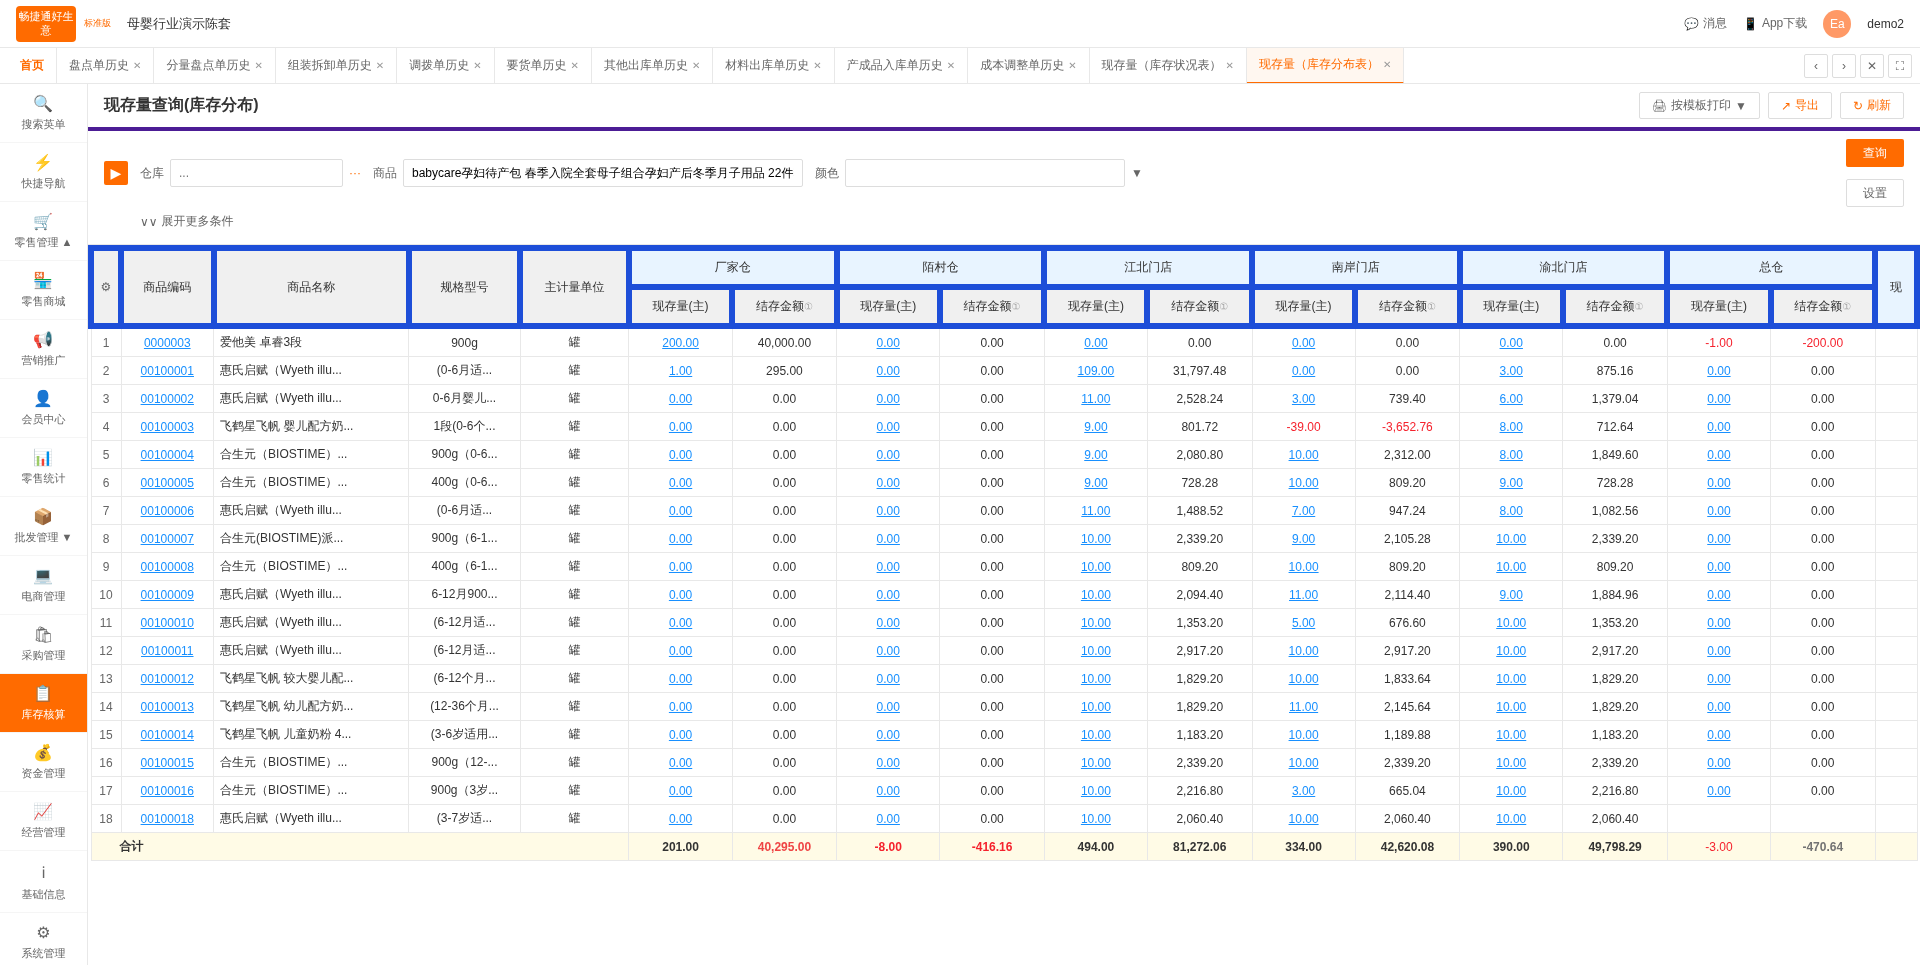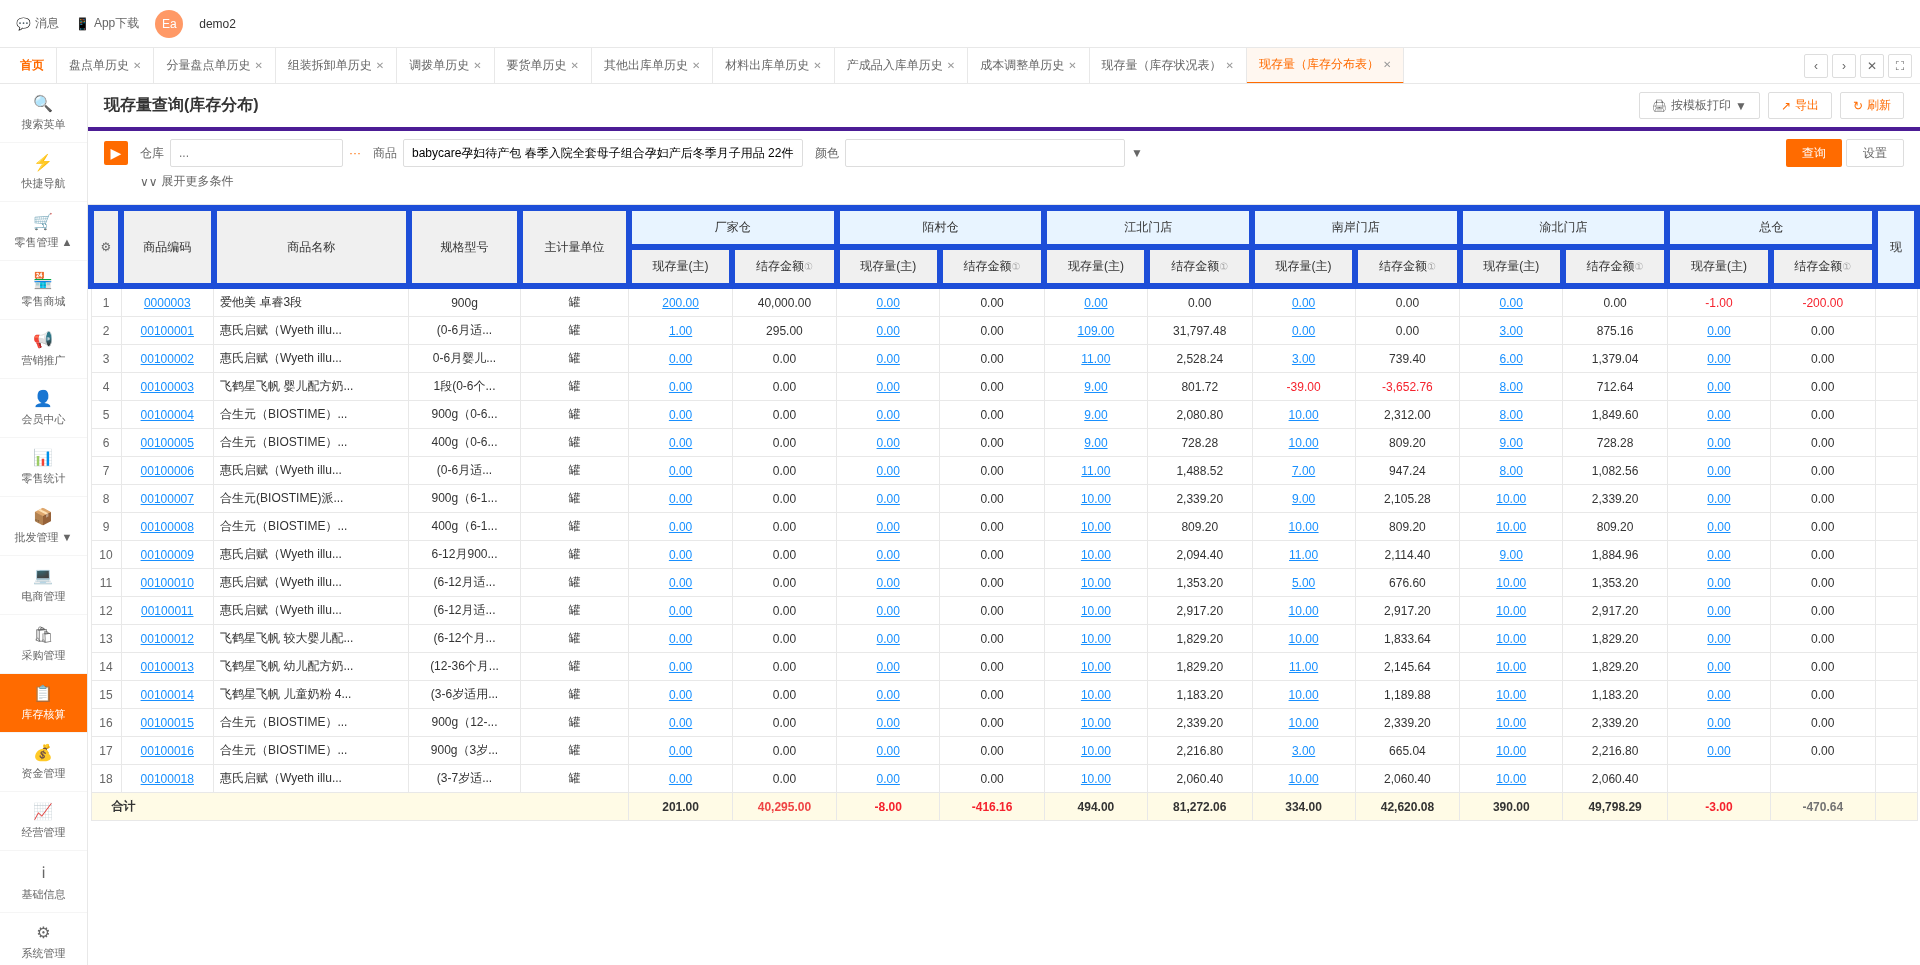--- a/index.html
+++ b/index.html
@@ -74,20 +74,27 @@
     ::-webkit-scrollbar { width: 6px; height: 6px; }
     ::-webkit-scrollbar-track { background: #f1f1f1; }
     ::-webkit-scrollbar-thumb { background: #ccc; border-radius: 3px; }
 
     .avatar-circle { width: 28px; height: 28px; border-radius: 50%; background: #ff9966; display: flex; align-items: center; justify-content: center; color: #fff; font-size: 12px; cursor: pointer; }
   </style>
 </head>
 <body>
 
 <div class="top-bar">
+  <div class="logo-area">
+    <div class="logo-box">
+      <div class="logo-text">畅捷通好生意</div>
+    </div>
+    <span class="logo-sub">标准版</span>
+    <span style="margin-left:8px;font-size:13px;color:#333;cursor:pointer;">母婴行业演示陈套</span>
+  </div>
   <div class="top-right">
     <div class="top-icon-btn">
       <span>💬</span>
       <span>消息</span>
     </div>
     <div class="top-icon-btn">
       <span>📱</span>
       <span>App下载</span>
     </div>
     <div class="avatar-circle">
@@ -215,21 +222,21 @@
         </div>
         <div class="filter-field">
           <span class="filter-label">商品</span>
           <input class="filter-input filter-input-long" value="babycare孕妇待产包 春季入院全套母子组合孕妇产后冬季月子用品 22件套 ..." style="">
         </div>
         <div class="filter-field">
           <span class="filter-label">颜色</span>
           <input class="filter-input filter-input-long" value="" style="min-width: 280px;">
           <span style="cursor:pointer;color:#666;">▼</span>
         </div>
-        <div style="display:flex;flex-direction:row;gap:4px;margin-left:auto;">
+        <div style="display:flex;flex-direction:column;gap:12px;margin-left:auto;">
           <button class="btn-query">查询</button>
           <button class="btn-setting">设置</button>
         </div>
       </div>
       <div class="filter-row">
         <div style="width:24px;"></div>
         <div class="expand-more">
           <span>∨∨</span>
           <span>展开更多条件</span>
         </div>
@@ -625,32 +632,32 @@
     <td class="">2,060.40</td>
     <td class="num-link">10.00</td>
     <td>2,060.40</td>
     <td class="num-link"></td>
     <td class=""></td>
     <td></td>
   </tr>
           </tbody>
         <tfoot>
           <tr class="footer-row">
-            <td colspan="5" style="text-align:left;padding-left:20px;font-weight:bold;">合计</td>
+            <td colspan="5" style="text-align:left;padding-left:28px;font-weight:bold;">合计</td>
             <td style="color:#333;font-weight:bold;">201.00</td>
             <td style="color:#ef4444;font-weight:bold;">40,295.00</td>
             <td style="color:#f5222d;font-weight:bold;">-8.00</td>
             <td style="color:#f5222d;font-weight:bold;">-416.16</td>
             <td style="font-weight:bold;">494.00</td>
             <td style="font-weight:bold;">81,272.06</td>
             <td style="font-weight:bold;">334.00</td>
             <td style="font-weight:bold;">42,620.08</td>
             <td style="font-weight:bold;">390.00</td>
             <td style="font-weight:bold;">49,798.29</td>
-            <td style="color:#f5222d;font-weight:bold;text-align:center;">-3.00</td>
+            <td style="color:#f5222d;font-weight:normal;text-align:center;">-3.00</td>
             <td style="color:#737373;font-weight:bold;">-470.64</td>
             <td></td>
           </tr>
         </tfoot>
       </table>
     </div>
   </div>
 </div>
 
 </body></html>

